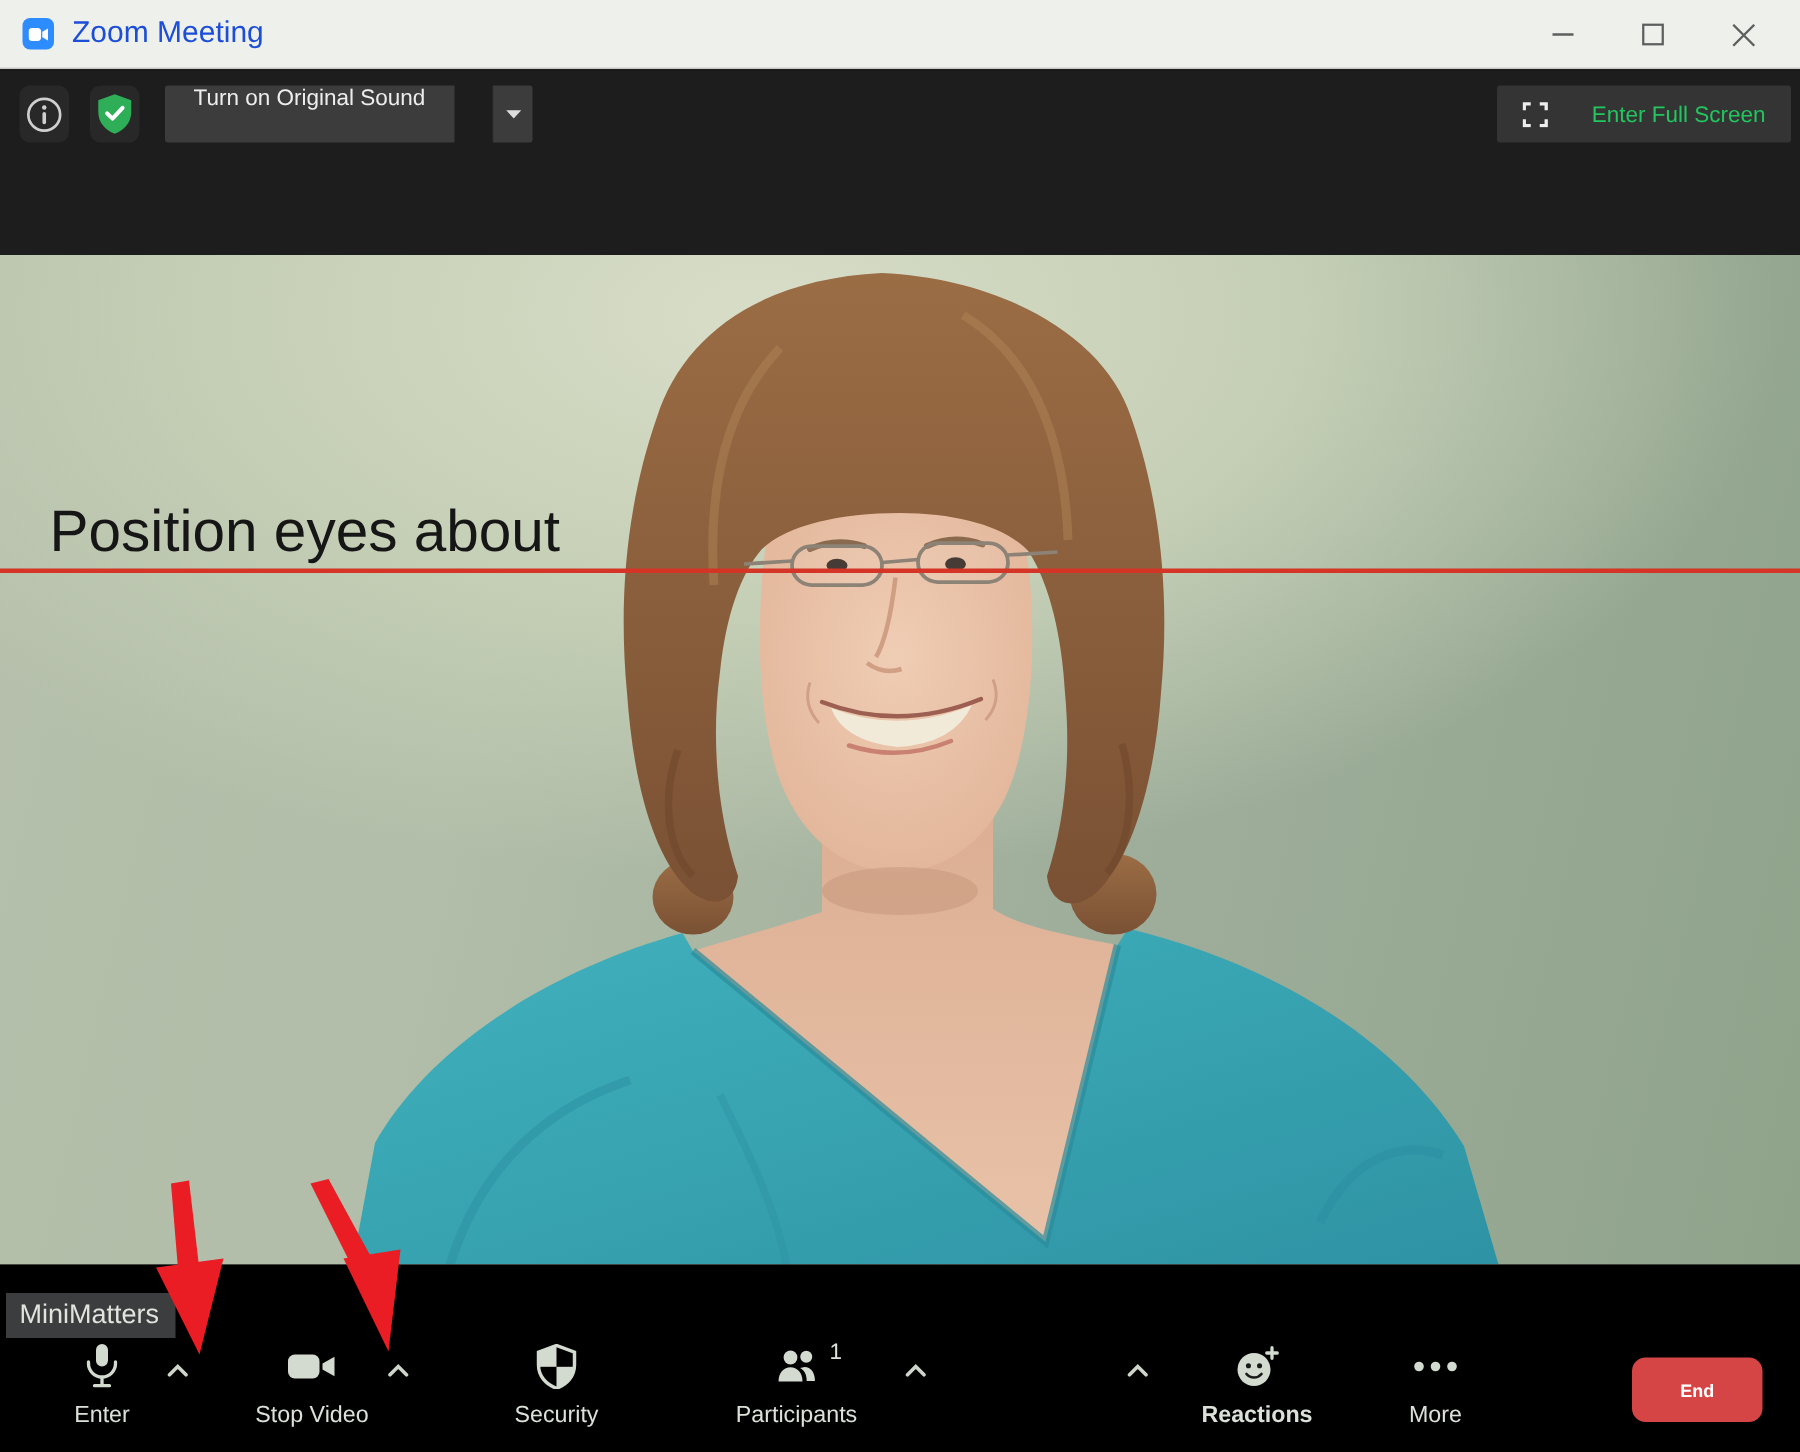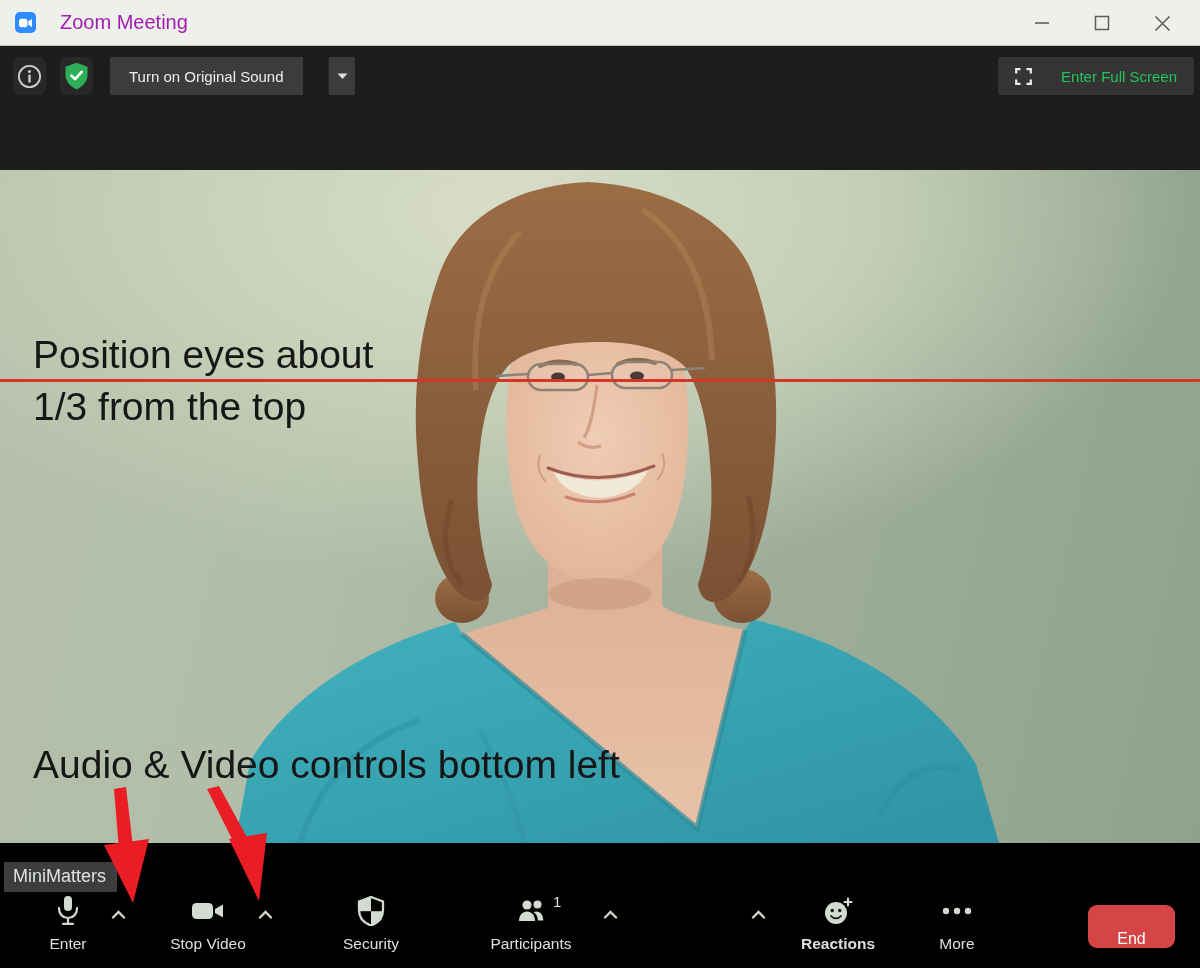--- a/index.html
+++ b/index.html
@@ -5,32 +5,32 @@
   * { margin:0; padding:0; box-sizing:border-box; }
   html,body { width:1200px; height:968px; }
   body { font-family:"Liberation Sans", sans-serif; }
   #win { position:relative; width:1200px; height:968px; background:#1b1b1b; overflow:hidden; }
 
   
   .titlebar { position:absolute; top:0; left:0; right:0; height:46px; background:#eef0ec;
               border-bottom:1px solid #c6c9c4; display:flex; align-items:center; }
   .zlogo { width:21px; height:21px; border-radius:5px; background:#2d8cff; margin-left:15px;
            display:flex; align-items:center; justify-content:center; flex:none; }
-  .title-text { margin-left:24px; font-size:20px; color:#a21caf; }
+  .title-text { margin-left:12px; font-size:20px; color:#1d4ed8; }
   .wctrls { position:absolute; right:8px; top:0; height:46px; display:flex; }
   .wbtn { width:60px; height:46px; display:flex; align-items:center; justify-content:center; cursor:default; }
 
   
   .topbar { position:absolute; top:47px; left:0; right:0; height:123px; background:#1d1d1d; }
   .tb-iconbtn { position:absolute; top:10px; width:33px; height:38px; background:#282828; border-radius:7px;
                 display:flex; align-items:center; justify-content:center; }
   #info-btn { left:13px; }
   #shield-btn { left:60px; }
   .tb-sound { position:absolute; left:110px; top:10px; height:38px; background:#3c3c3c; color:#ededed;
-              font-size:15px; display:flex; align-items:center; padding:0 19px; border-radius:2px 0 0 2px; }
+              font-size:15px; display:flex; padding:0 19px; border-radius:2px 0 0 2px; }
   .tb-sound-dd { position:absolute; left:328px; top:10px; width:27px; height:38px; background:#3c3c3c;
                  border-left:1px solid #262626; display:flex; align-items:center; justify-content:center;
                  border-radius:0 2px 2px 0; }
   .tb-fs { position:absolute; right:6px; top:10px; height:38px; background:#343434; color:#22c55e;
            font-size:15px; display:flex; align-items:center; gap:29px; padding:0 17px; border-radius:2px; }
 
   
   .video { position:absolute; top:170px; left:0; width:1200px; height:673px;
            background-color:#9fae9a;
            background-image:
@@ -53,22 +53,22 @@
   .icon-box { height:32px; display:flex; align-items:center; justify-content:center; position:relative; }
   .cbtn .lbl { font-size:15.5px; color:#dbe1d8; white-space:nowrap; }
   #btn-mute { left:3px; } #btn-stopvideo { left:143px; } #btn-security { left:306px; }
   #btn-participants { left:466px; } #btn-share { left:637px; } #btn-reactions { left:773px;font-weight:bold; }
   #btn-more { left:892px; }
   #btn-share .lbl { color:#38bd62; }
   .pcount { position:absolute; left:36px; top:-2px; font-size:15px; color:#dce2d9; }
   .chev { position:absolute; top:62px; cursor:default; }
   #chev-mute { left:111px; } #chev-video { left:258px; } #chev-parts { left:603px; } #chev-share { left:751px; }
   .endbtn { position:absolute; left:1088px; top:62px; width:87px; height:43px; background:#d64545;
-            border-radius:9px; color:#ffffff; font-size:16px; font-weight:normal; display:flex;
-            align-items:flex-end; justify-content:center; cursor:default; }
+            border-radius:9px; color:#ffffff; font-size:12px; font-weight:bold; display:flex;
+            align-items:center; justify-content:center; cursor:default; }
 
   
   .overlay { position:absolute; left:0; top:0; width:1200px; height:968px; pointer-events:none; z-index:60; }
 </style>
 </head>
 <body>
 
 <div id="win">
 
   <div class="titlebar">
@@ -186,22 +186,20 @@
 
       <path d="M554,302 Q600,320 648,300 Q636,326 598,328 Q562,324 554,302 Z" fill="#f2ead9"></path>
       <path d="M548,298 Q600,318 654,296" stroke="#9c5f52" stroke-width="3" fill="none" stroke-linecap="round"></path>
       <path d="M566,327 Q600,338 634,324" stroke="#c98172" stroke-width="3" fill="none" stroke-linecap="round"></path>
       <path d="M540,285 Q535,300 546,312 M662,283 Q668,298 657,310" stroke="#c79277" stroke-width="2" fill="none" opacity="0.7"></path>
     </svg>
 
     <div class="guide-line"></div>
 
     <div class="anno" id="anno1">Position eyes about</div>
-    <div class="anno" id="anno2">1/3 from the top</div>
-    <div class="anno" id="anno3">Audio &amp; Video controls bottom left</div>
   </div>
 
   <div class="controlbar">
     <div class="nametag">MiniMatters</div>
 
     <div class="cbtn" id="btn-mute">
       <div class="icon-box">
         <svg width="22" height="30" viewBox="0 0 22 30">
             <rect x="7" y="0" width="8" height="15" rx="4" fill="#d3dacf"></rect>
             <path d="M2,12 v1 a9,9 0 0 0 18,0 v-1" fill="none" stroke="#d3dacf" stroke-width="2.2" stroke-linecap="round"></path>

